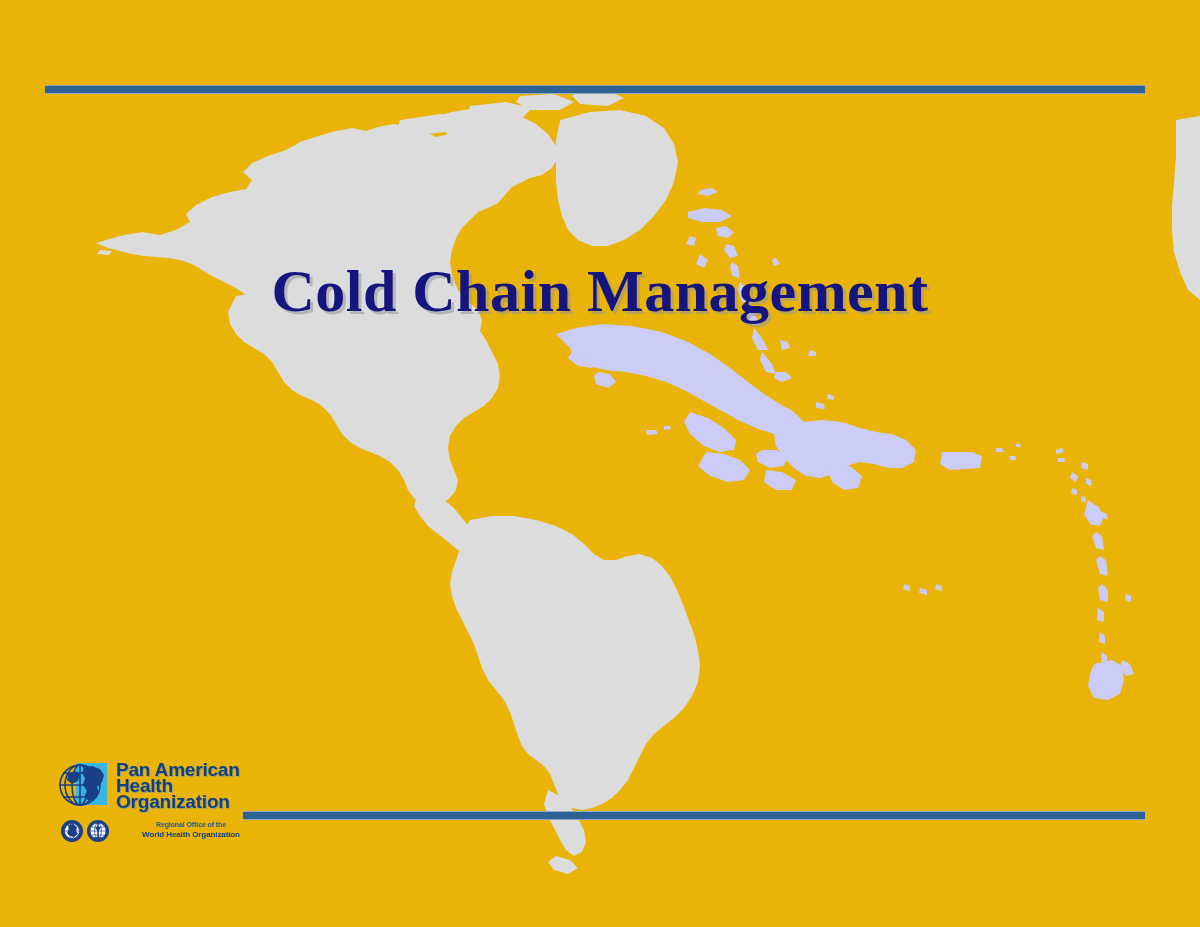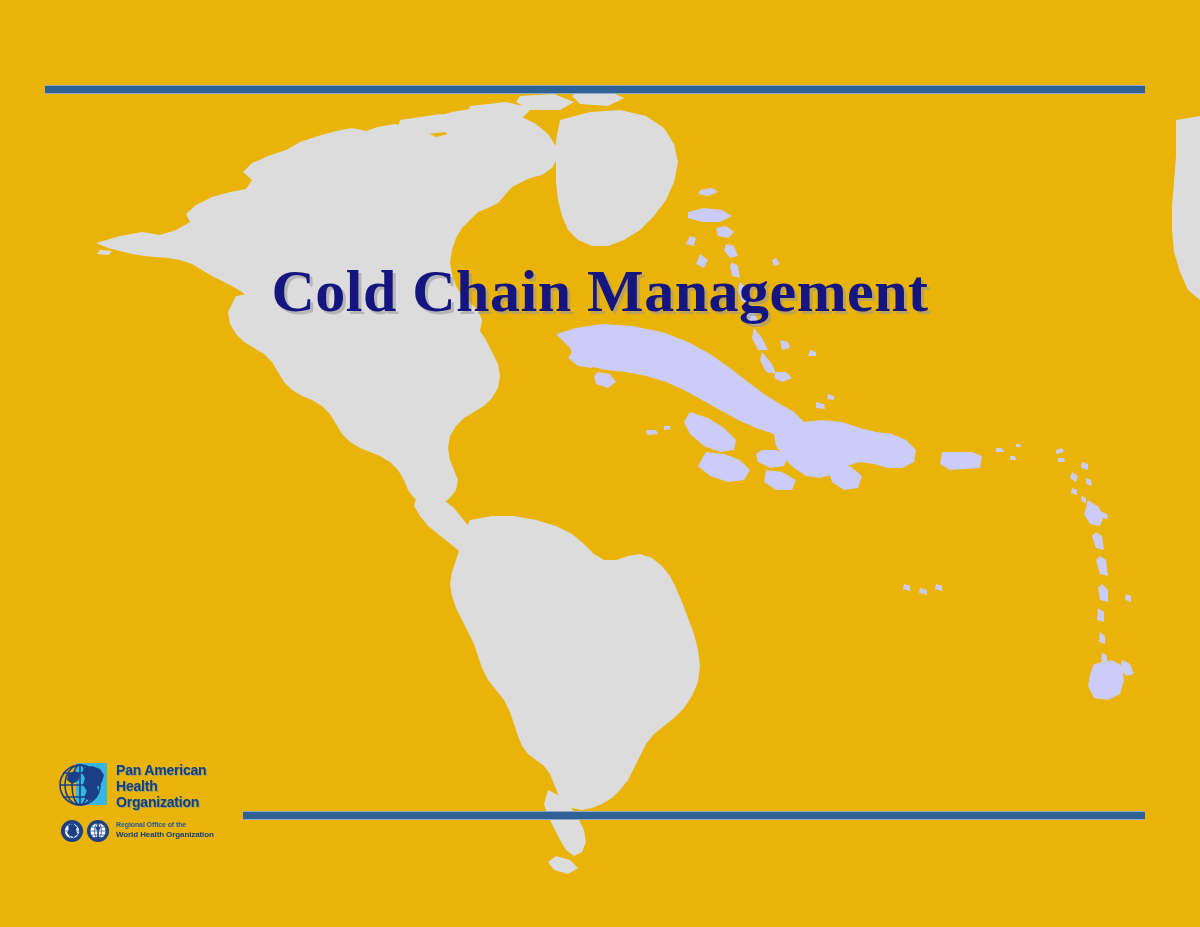--- a/index.html
+++ b/index.html
@@ -93,21 +93,21 @@
     width: 52px;
     height: 52px;
   }
   .logo-name {
     position: absolute;
     left: 58px;
     top: 2px;
     width: 140px;
     font-family: "Liberation Sans", sans-serif;
     font-weight: bold;
-    font-size: 14px;
+    font-size: 19px;
     line-height: 16px;
     letter-spacing: -0.2px;
     color: #123f82;
     text-shadow: 1px 1px 0 rgba(90,140,190,0.55);
   }
   .logo-name span { display: block; }
 
   .logo-bottom {
     position: relative;
     height: 36px;
@@ -126,21 +126,21 @@
     left: 58px;
     top: 1px;
     width: 150px;
     font-family: "Liberation Sans", sans-serif;
     font-weight: bold;
     font-size: 8px;
     line-height: 10px;
     letter-spacing: -0.1px;
     color: #123f82;
   }
-  .logo-sub span { display: block; }
+  .logo-sub span { display: block; text-align: center; }
   .logo-sub .sub-1 { font-size: 7px; color: #2a5a9a; }
 </style>
 </head>
 <body>
 
 <div id="slide">
 
   <div class="map-layer">
     <svg viewBox="0 0 1200 927" xmlns="http://www.w3.org/2000/svg">
       <g fill="#dcdcdc">

